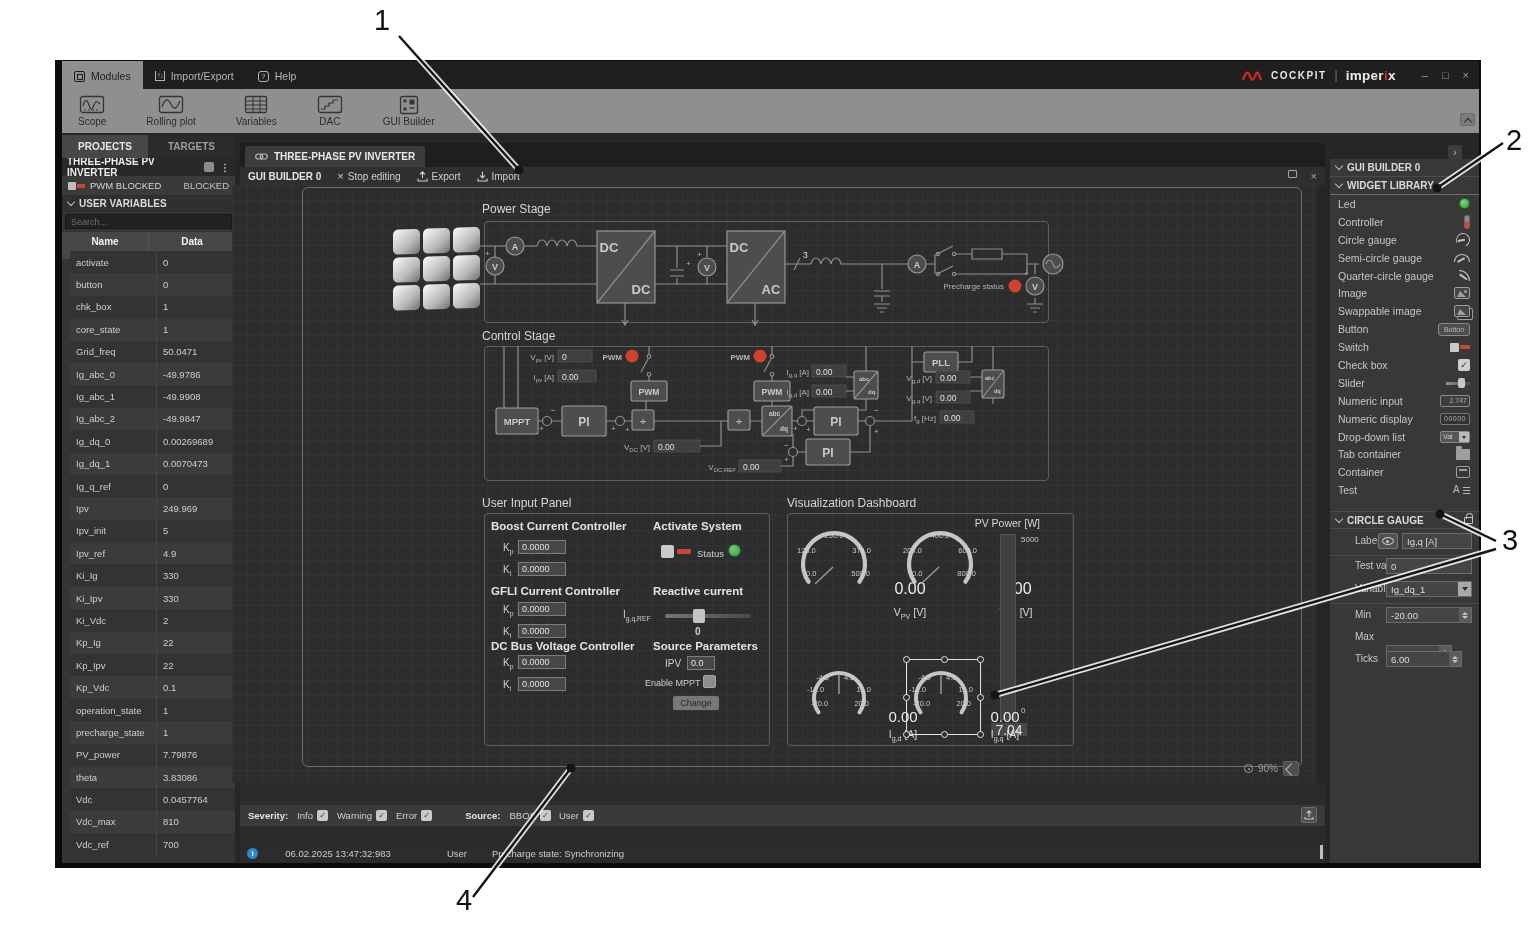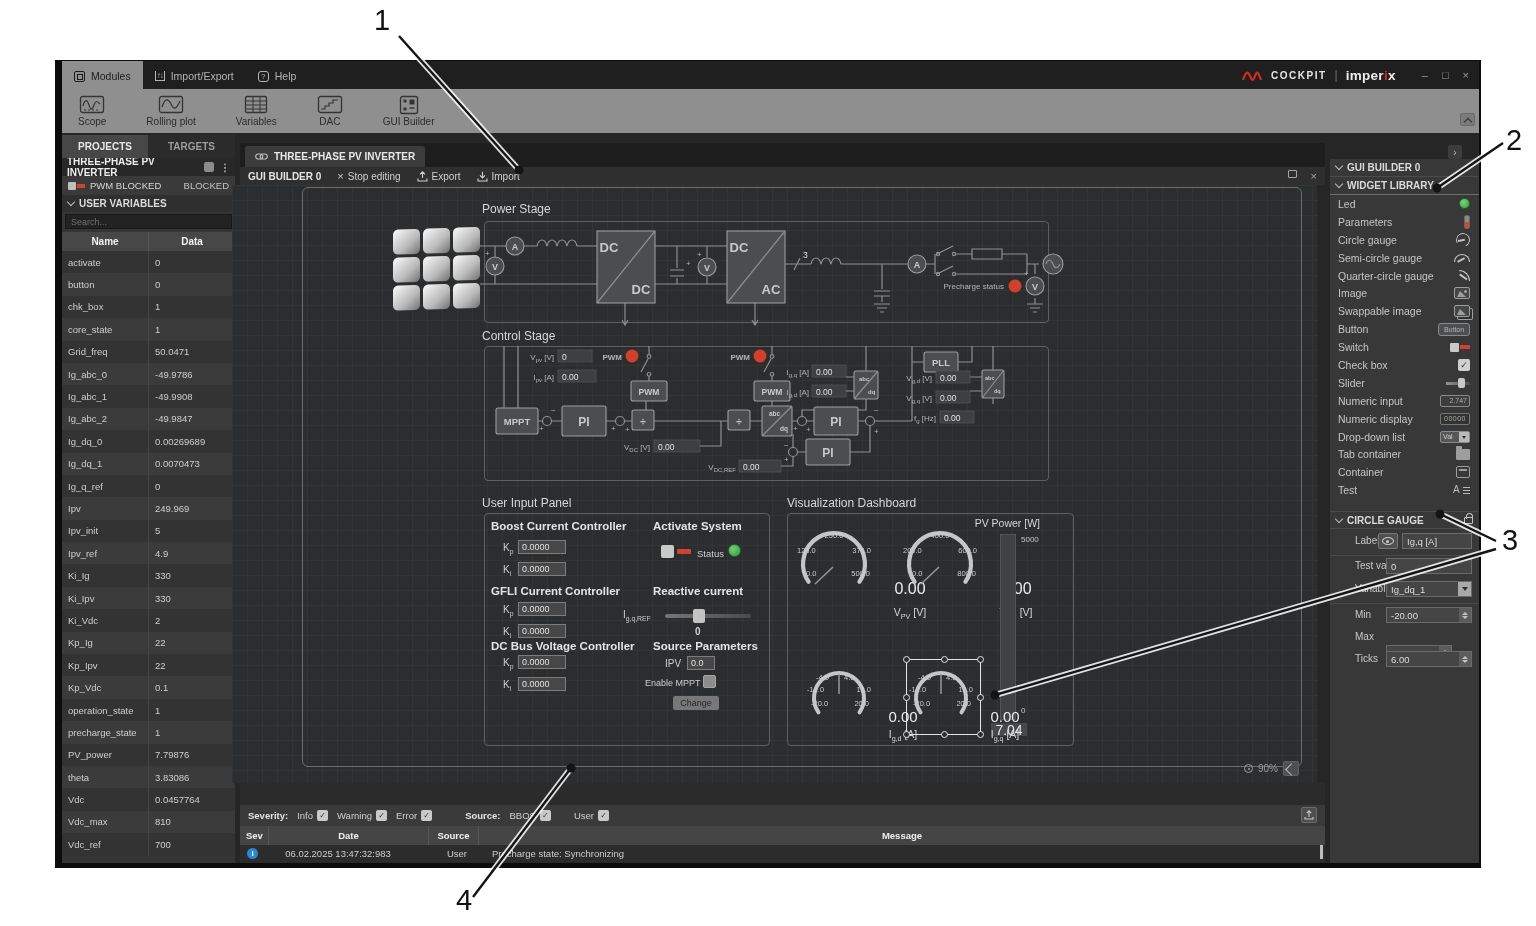--- a/index.html
+++ b/index.html
@@ -42,21 +42,21 @@
 .swico::before{content:"";position:absolute;left:0;top:0;width:8px;height:8px;background:#bfbfbf;border-radius:1px}
 .swico::after{content:"";position:absolute;right:0;top:2px;width:8px;height:4px;background:#cf4430}
 .blocked{margin-left:auto;color:#c3c3c3}
 .uvhead{left:0;top:37px;width:100%;height:17px;background:#2f2f2f;color:#dcdcdc;font-size:10px;font-weight:bold;display:flex;align-items:center;gap:5px;padding:0 6px}
 .carat{width:6px;height:6px;border-left:1.5px solid #bcbcbc;border-bottom:1.5px solid #bcbcbc;transform:rotate(-45deg);margin-top:-3px}
 .lsearch{left:3px;top:56px;width:167px;height:15px;background:#222;border:1px solid #171717;color:#bbb;font-size:9px;padding:0 5px;font-family:"Liberation Sans",sans-serif}
 .lsearch::placeholder{color:#6e6e6e}
 .thead{left:0;top:74px;width:100%;height:27px;background:#474747;color:#f2f2f2;font-size:10px;font-weight:bold;display:flex}
 .thead span:first-child{width:86px;text-align:center;line-height:19px}
 .thead span:last-child{flex:1;text-align:center;line-height:19px;border-left:1px solid #555}
-.vrows{left:0;top:93px;width:100%;height:612px;overflow:hidden}
+.vrows{left:8px;top:93px;width:100%;height:612px;overflow:hidden}
 .vrow{height:22.4px;display:flex;align-items:center;font-size:9.5px;color:#cecece}
 .vrow:nth-of-type(odd){background:#333}
 .vrow:nth-of-type(even){background:#3b3b3b}
 .vn{width:86px;padding-left:6px;overflow:hidden;white-space:nowrap}
 .vd{flex:1;padding-left:6px;border-left:1px solid #464646;align-self:stretch;display:flex;align-items:center}
 
 .mtabbar{left:178px;top:82px;width:1085px;height:24px;background:#1e1e1e}
 .doctab{left:5px;top:3px;height:21px;background:#3c3c3c;border-radius:3px 3px 0 0;display:flex;align-items:center;gap:6px;padding:0 10px;font-size:10px;font-weight:bold;color:#e8e8e8}
 .linkico{display:flex}
 .rchev{left:1386px;top:84px;width:14px;height:14px;background:#3c3c3c;border-radius:2px;color:#bbb;font-size:10px;display:flex;align-items:center;justify-content:center}
@@ -763,21 +763,21 @@
         <div>
 
             <div class="witem">
               <span>Led</span>
               <span class="wicon wi-led">
                 <i class="wicon-text"></i>
               </span>
             </div>
 
             <div class="witem">
-              <span>Parameters</span>
+              <span>Controller</span>
               <span class="wicon wi-thermo">
                 <i class="wicon-text"></i>
               </span>
             </div>
 
             <div class="witem">
               <span>Circle gauge</span>
               <span class="wicon wi-cgauge">
                 <i class="wicon-text"></i>
               </span>
@@ -922,21 +922,21 @@
         <div class="ddbox" style="left:56px;top:486px;width:66px">
             <span>20.00</span>
             <span class="spin">
               <i class="up"></i>
               <i class="dn"></i>
             </span>
           </div>
         <div class="prow" style="top:494px">
             <span class="plbl">Ticks</span>
           </div>
-        <div class="ddbox" style="left:56px;top:492px;width:86px">
+        <div class="ddbox" style="left:56px;top:492px;width:76px">
             <span>6.00</span>
             <span class="spin">
               <i class="up"></i>
               <i class="dn"></i>
             </span>
           </div>
       </div>
 
       <div class="abs logs">
         <div class="abs logfilters">
@@ -950,42 +950,36 @@
               <span class="lfilter">
                 <span>Warning</span>
                 <i class="cb">✓</i>
               </span>
               <span class="lfilter">
                 <span>Error</span>
                 <i class="cb">✓</i>
               </span>
             </span>
           <span class="lfb" style="margin-left:24px">Source:</span>
-          <span style="display:flex;gap:23px">
+          <span style="display:flex;gap:8px">
 
           <span class="lfilter">
                 <span>BBOS</span>
                 <i class="cb">✓</i>
               </span>
               <span class="lfilter">
                 <span>User</span>
                 <i class="cb">✓</i>
               </span>
             </span>
           <span class="expbtn">
               <svg width="10" height="10">
                 <path d="M5,7 V1 M2.8,3.2 L5,0.9 L7.2,3.2 M1,7 V9 H9 V7" stroke="#c9c9c9" fill="none" stroke-width="1.1"></path>
               </svg>
             </span>
-        </div>
-        <div class="abs loghead">
-          <span class="c1">Sev</span>
-          <span class="c2">Date</span>
-          <span class="c3">Source</span>
-          <span class="c4">Message</span>
         </div>
         <div class="abs logrow">
           <i class="infoico">i</i>
           <span style="width:160px;text-align:center">06.02.2025 13:47:32:983</span>
           <span style="width:50px;text-align:center;margin-left:14px">User</span>
           <span style="margin-left:10px">Precharge state: Synchronizing</span>
         </div>
         <div class="abs logsb"></div>
       </div>
 

